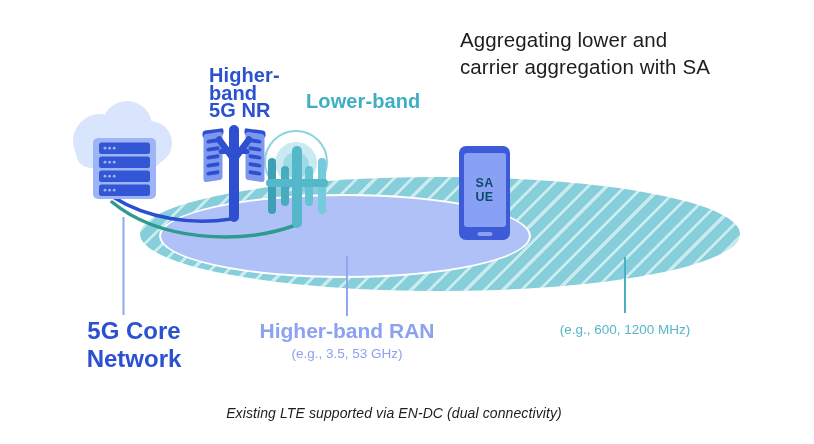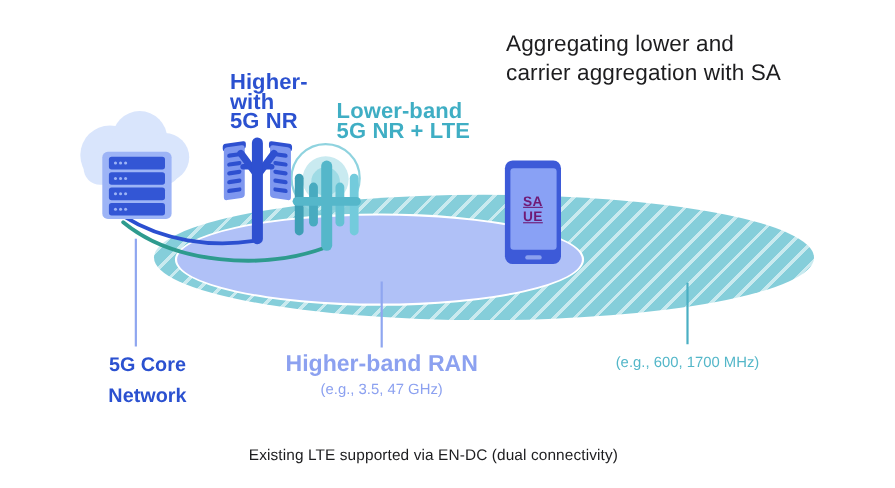--- a/index.html
+++ b/index.html
@@ -22,48 +22,48 @@
   svg.scene{left:0;top:0;width:814px;height:444px;}
 
   
   .phone{
     left:459px;top:146px;width:51px;height:94px;border-radius:7px;
     background:#3D5AD8;
   }
   .phone .screen{
     position:absolute;left:4.5px;top:7px;width:42px;height:74px;border-radius:3px;
     background:#89A1F5;display:flex;flex-direction:column;align-items:center;justify-content:center;
-    color:#701a75;font-size:12.5px;font-weight:700;line-height:14px;letter-spacing:.3px;text-decoration:underline;
+    color:#0c4a6e;font-size:12.5px;font-weight:700;line-height:14px;letter-spacing:.3px;
   }
   .phone .homebar{
     position:absolute;left:50%;bottom:4px;transform:translateX(-50%);
     width:15px;height:4px;border-radius:2px;background:#8BA0EE;
   }
 
   
   .title{
     left:460px;top:26px;width:330px;color:#1D1D1F;
     font-size:20.5px;line-height:27px;font-weight:400;letter-spacing:.1px;
   }
   .ant-label{font-weight:700;font-size:20px;line-height:17.5px;letter-spacing:.1px;}
   .ant-label.hb{left:209px;top:67px;color:#2B51D0;}
   .ant-label.lb{left:282px;top:93px;color:#3FAEC4;margin-left:24px;}
 
   .core-label{
     left:54px;top:317px;width:160px;text-align:center;color:#2B51D0;
-    font-size:18px;line-height:28px;font-weight:700;
+    font-size:24px;line-height:28px;font-weight:700;
   }
   .ran-label{width:240px;text-align:center;font-weight:700;font-size:21px;line-height:24px;}
   .ran-label .sub{display:block;font-weight:400;font-size:13.5px;line-height:16px;margin-top:3px;}
   .ran-label.hb{left:227px;top:319px;color:#8CA1F0;}
   .ran-label.lb{left:505px;top:319px;color:#54B7C9;}
 
   .footnote{
     left:94px;top:404px;width:600px;text-align:center;color:#1D1D1F;
-    font-size:14px;line-height:18px;font-weight:400;letter-spacing:.1px;
+    font-size:14px;line-height:18px;font-weight:400;letter-spacing:.1px;font-style:italic;
   }
 </style>
 </head>
 <body>
 
 <div id="canvas">
 
   <div class="abs ellipse-teal"></div>
   <div class="abs ellipse-blue"></div>
 
@@ -160,37 +160,36 @@
     <div class="homebar"></div>
   </div>
 
   <div class="abs title">
     <div>Aggregating lower and</div>
     <div>carrier aggregation with SA</div>
   </div>
 
   <div class="abs ant-label hb">
     <div>Higher-</div>
-    <div>with</div>
+    <div>band</div>
     <div>5G NR</div>
   </div>
   <div class="abs ant-label lb">
     <div>Lower-band</div>
-    <div>5G NR + LTE</div>
   </div>
 
   <div class="abs core-label">
     <div>5G Core</div>
     <div>Network</div>
   </div>
 
   <div class="abs ran-label hb">
     <span>Higher-band RAN</span>
-    <span class="sub">(e.g., 3.5, 47 GHz)</span>
+    <span class="sub">(e.g., 3.5, 53 GHz)</span>
   </div>
 
   <div class="abs ran-label lb">
-    <span class="sub">(e.g., 600, 1700 MHz)</span>
+    <span class="sub">(e.g., 600, 1200 MHz)</span>
   </div>
 
   <div class="abs footnote">Existing LTE supported via EN-DC (dual connectivity)</div>
 
 </div>
 
 </body></html>

